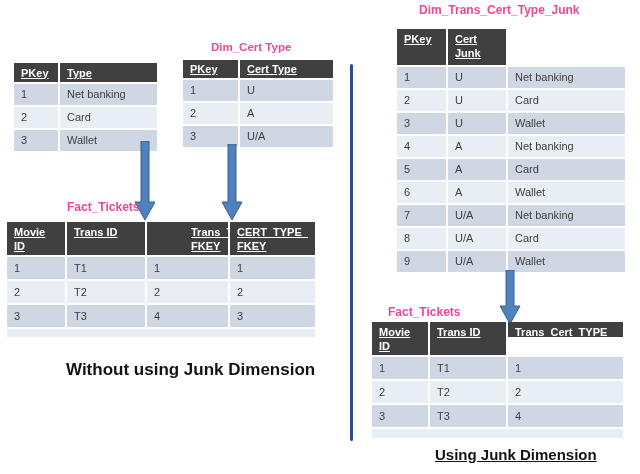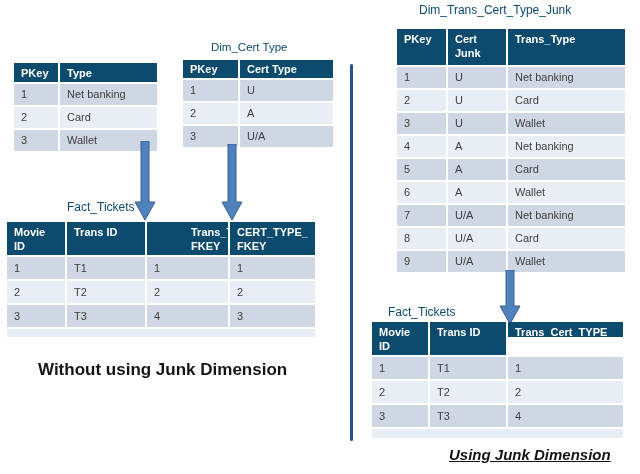--- a/index.html
+++ b/index.html
@@ -1,43 +1,43 @@
 <!DOCTYPE html>
 <html><head>
 <meta charset="utf-8">
 <style>
   html,body{margin:0;padding:0;background:#fff;}
   #canvas{
     position:relative;width:640px;height:474px;background:#ffffff;
     font-family:"Liberation Sans",sans-serif;overflow:hidden;
   }
   .tbl-title{
-    position:absolute;font-size:12px;font-weight:normal;color:#0c4a6e;
+    position:absolute;font-size:12px;font-weight:bold;color:#ec4899;
     white-space:nowrap;letter-spacing:0px;padding-left:6px;
   }
   .caption{
     position:absolute;font-weight:bold;color:#141414;white-space:nowrap;
   }
-  .caption.left{font-size:17px;}
+  .caption.left{font-size:17px;margin-left:28px;}
   .caption.right{font-size:15px;text-decoration:underline;}
   .dtable{position:absolute;}
   .trow{display:flex;margin-top:2px;}
   .trow.thead{margin-top:0;}
   .tcell{
     background:#e9edf4;color:#3f3f3f;font-size:11px;
     padding:0 0 0 7px;box-sizing:border-box;
     display:flex;align-items:center;white-space:pre-line;line-height:13px;
     margin-left:2px;overflow:hidden;
   }
   .trow .tcell:first-child{margin-left:0;}
   .trow.dark .tcell{background:#cfd6e4;}
   .trow.light .tcell{background:#e9edf4;}
   .trow.thead .tcell{
-    background:#0c4a6e;color:#ffffff;font-weight:bold;
-    align-items:flex-start;padding-top:3px;line-height:14px;
+    background:#404040;color:#ffffff;font-weight:bold;
+    align-items:flex-start;padding-top:3px;line-height:14px;text-decoration:underline;
   }
   .dtable.center-head .trow.thead .tcell{align-items:center;padding-top:0;}
   .tail-strip{position:absolute;background:#e9edf4;}
   .divider{position:absolute;width:3px;background:#2d4e8e;border-radius:2px;}
   .arrow{position:absolute;}
 </style>
 </head>
 <body>
 
 <div id="canvas">
@@ -123,21 +123,20 @@
   <div class="caption left" style="left:38px;top:360px;">Without using Junk Dimension</div>
 
   <div class="divider" style="left:350px;top:64px;height:377px;"></div>
 
   <div class="tbl-title" style="left:413px;top:3px;">Dim_Trans_Cert_Type_Junk</div>
   <div class="dtable" style="left:397px;top:29px;">
       <div class="trow thead">
         <div class="tcell" style="width: 49px; height: 36px;">PKey</div>
         <div class="tcell" style="width: 58px; height: 36px;">Cert
 Junk</div>
-        <div class="tcell" style="width: 117px; height: 36px;">Trans_Type</div>
       </div>
       <div class="trow dark">
         <div class="tcell" style="width: 49px; height: 21px;">1</div>
         <div class="tcell" style="width: 58px; height: 21px;">U</div>
         <div class="tcell" style="width: 117px; height: 21px;">Net banking</div>
       </div>
       <div class="trow light">
         <div class="tcell" style="width: 49px; height: 21px;">2</div>
         <div class="tcell" style="width: 58px; height: 21px;">U</div>
         <div class="tcell" style="width: 117px; height: 21px;">Card</div>
@@ -203,15 +202,15 @@
         <div class="tcell" style="width: 115px; height: 22px;">2</div>
       </div>
       <div class="trow dark">
         <div class="tcell" style="width: 56px; height: 22px;">3</div>
         <div class="tcell" style="width: 76px; height: 22px;">T3</div>
         <div class="tcell" style="width: 115px; height: 22px;">4</div>
       </div>
     </div>
   <div class="tail-strip" style="left:372px;top:429px;width:251px;height:9px;"></div>
 
-  <div class="caption right" style="left:449px;top:446px;font-style:italic;">Using Junk Dimension</div>
+  <div class="caption right" style="left:435px;top:446px;">Using Junk Dimension</div>
 
 </div>
 
 </body></html>

